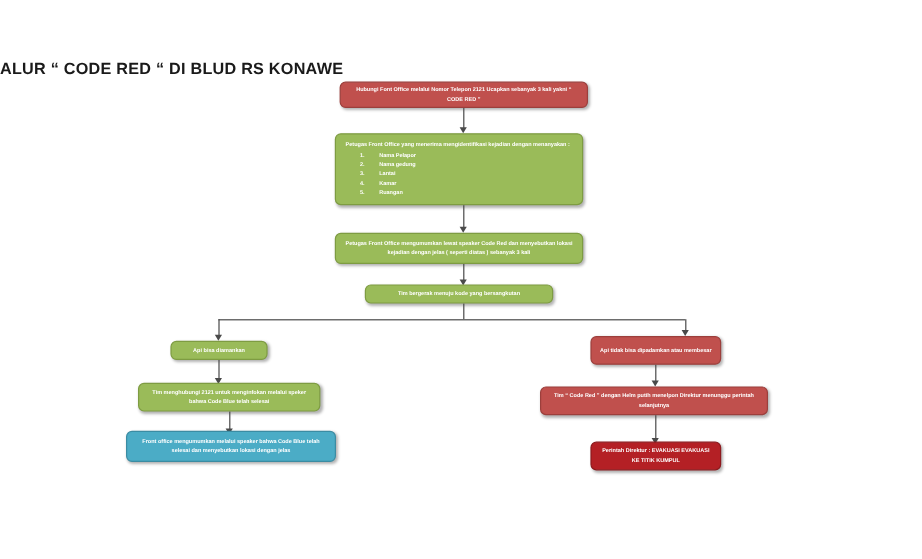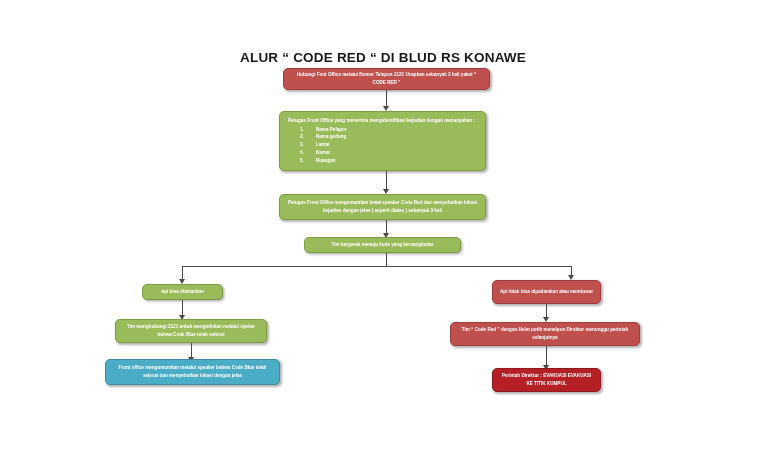--- a/index.html
+++ b/index.html
@@ -21,21 +21,21 @@
     height: 466px;
     background: #ffffff;
   }
 
   
   .title {
     position: absolute;
     left: 0;
     top: 50px;
     width: 766px;
-    text-align: center;
+    text-align: left;
     font-size: 13.5px;
     font-weight: bold;
     color: #1a1a1a;
     letter-spacing: 0.2px;
     white-space: nowrap;
   }
 
   
   .box {
     position: absolute;

